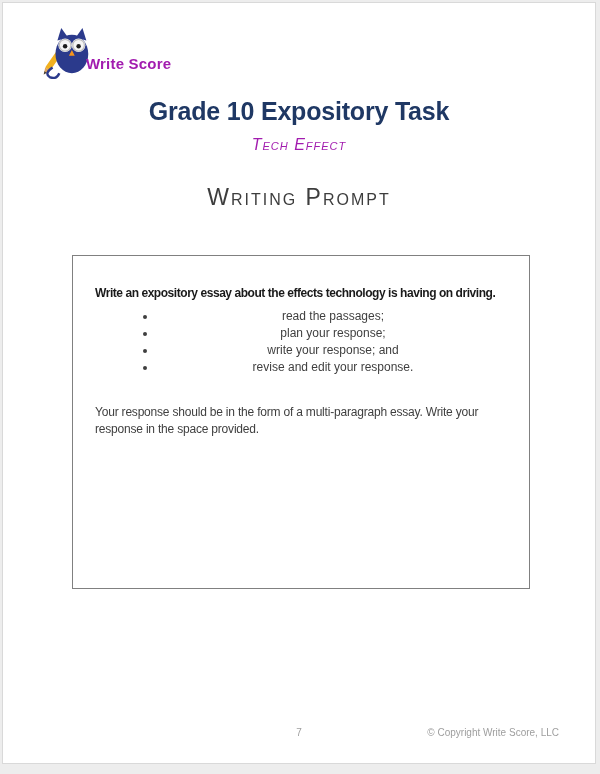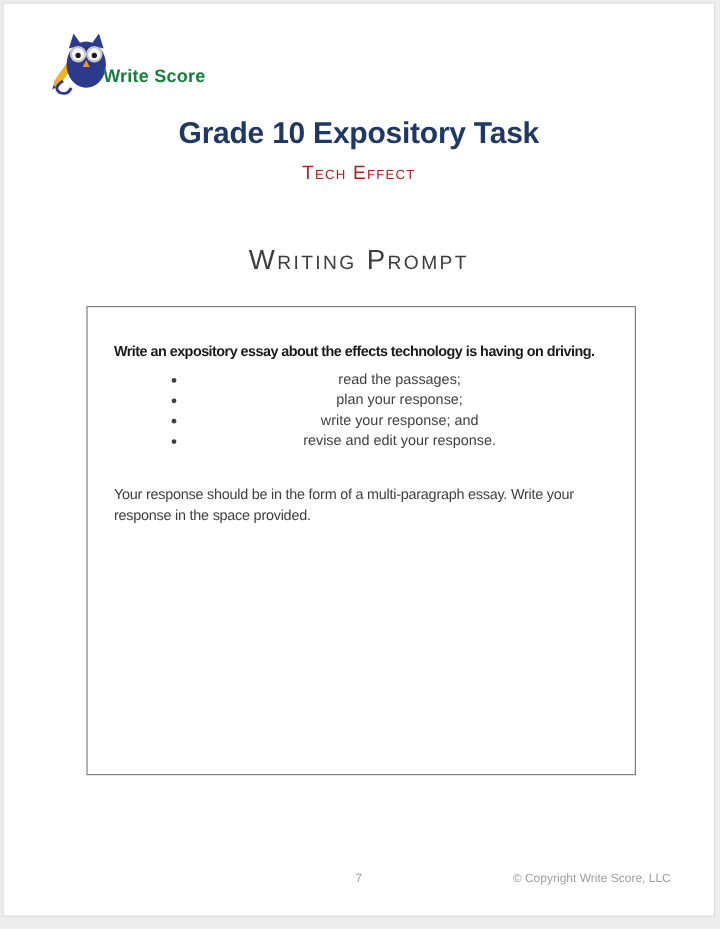--- a/index.html
+++ b/index.html
@@ -13,43 +13,43 @@
     position:absolute;left:2px;top:2px;width:594px;height:762px;
     background:#ffffff;border:1px solid #d9d9d9;box-sizing:border-box;
   }
   
   .logo{
     position:absolute;top:22px;left:38px;
     display:flex;align-items:flex-end;
   }
   .logo svg{width:54px;height:54px;display:block;}
   .brand{
-    color:#15803d;font-weight:bold;font-size:15px;
+    color:#a21caf;font-weight:bold;font-size:15px;
     margin-left:-9px;margin-bottom:7px;letter-spacing:.2px;
     position:relative;z-index:2;
   }
   
   .title{
     position:absolute;top:94px;left:0;right:0;margin:0;
     text-align:center;color:#1f3864;
     font-size:25px;font-weight:bold;letter-spacing:-.2px;
   }
   .subtitle{
     position:absolute;top:133px;left:0;right:0;
-    text-align:center;color:#b91c1c;
-    font-size:16px;font-variant:small-caps;letter-spacing:1px;
+    text-align:center;color:#a21caf;
+    font-size:16px;font-variant:small-caps;letter-spacing:1px;font-style:italic;
   }
   .heading{
-    position:absolute;top:200px;left:0;right:0;
+    position:absolute;top:181px;left:0;right:0;
     text-align:center;color:#3d3d3d;
     font-size:23px;font-weight:400;font-variant:small-caps;letter-spacing:2px;
   }
   
   .prompt-box{
-    position:absolute;left:69px;top:252px;width:458px;height:391px;
+    position:absolute;left:69px;top:252px;width:458px;height:334px;
     box-sizing:border-box;border:1px solid #808080;background:#fff;
     padding:30px 20px 24px 22px;
     color:#3f3f3f;font-size:12px;line-height:15px;
   }
   .statement{
     margin:0;color:#1a1a1a;font-weight:bold;
     white-space:nowrap;letter-spacing:-.45px;
   }
   .intro{margin:0;}
   .intro.first{margin-top:34px;}

